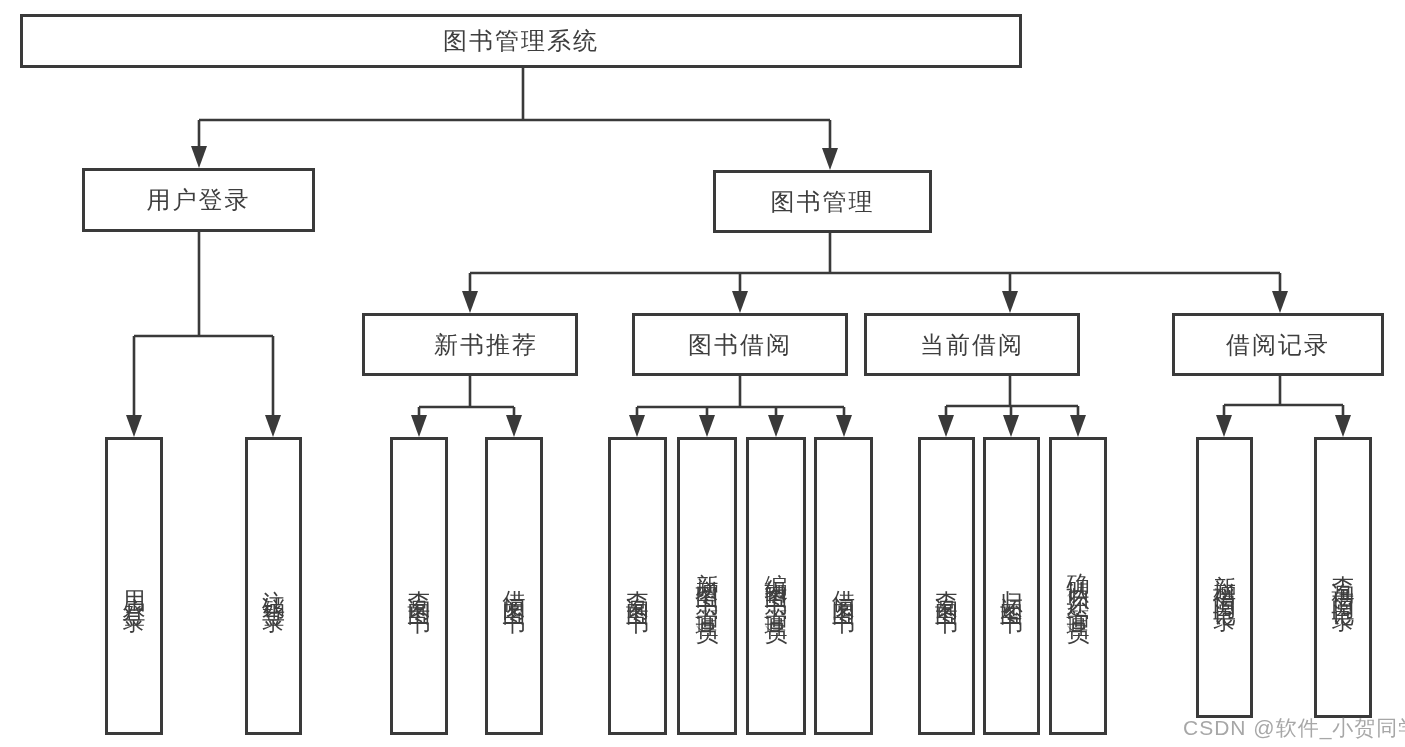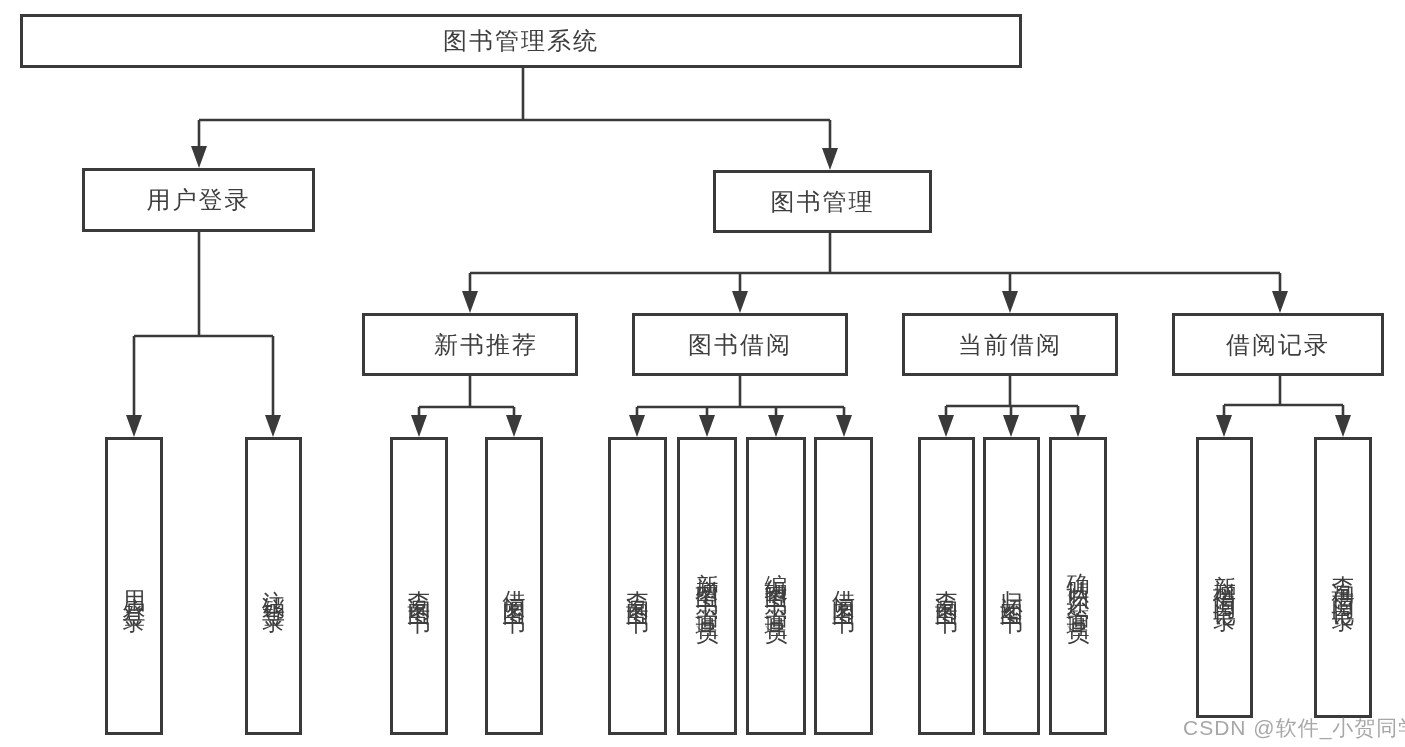--- a/index.html
+++ b/index.html
@@ -40,21 +40,21 @@
     font-size:23px;
     letter-spacing:7px;
     line-height:1;
   }
   
   #n-root {left:20px;  top:14px;  width:1002px;height:54px;}
   #n-ulog {left:82px;  top:168px; width:233px; height:64px;}
   #n-bmgr {left:713px; top:170px; width:219px; height:63px;}
   #n-nrec {left:362px; top:313px; width:216px; height:63px;padding-left:32px;}
   #n-bbor {left:632px; top:313px; width:216px; height:63px;}
-  #n-cbor {left:902px; top:313px; width:216px; height:63px;}
+  #n-cbor {left:864px; top:313px; width:216px; height:63px;}
   #n-brec {left:1172px;top:313px; width:212px; height:63px;}
   #l-1 {left:105px; top:437px;width:58px;height:298px;}
   #l-2 {left:245px; top:437px;width:57px;height:298px;}
   #l-3 {left:390px; top:437px;width:58px;height:298px;}
   #l-4 {left:485px; top:437px;width:58px;height:298px;}
   #l-5 {left:608px; top:437px;width:59px;height:298px;}
   #l-6 {left:677px; top:437px;width:60px;height:298px;}
   #l-7 {left:746px; top:437px;width:60px;height:298px;}
   #l-8 {left:814px; top:437px;width:59px;height:298px;}
   #l-9 {left:918px; top:437px;width:57px;height:298px;}

